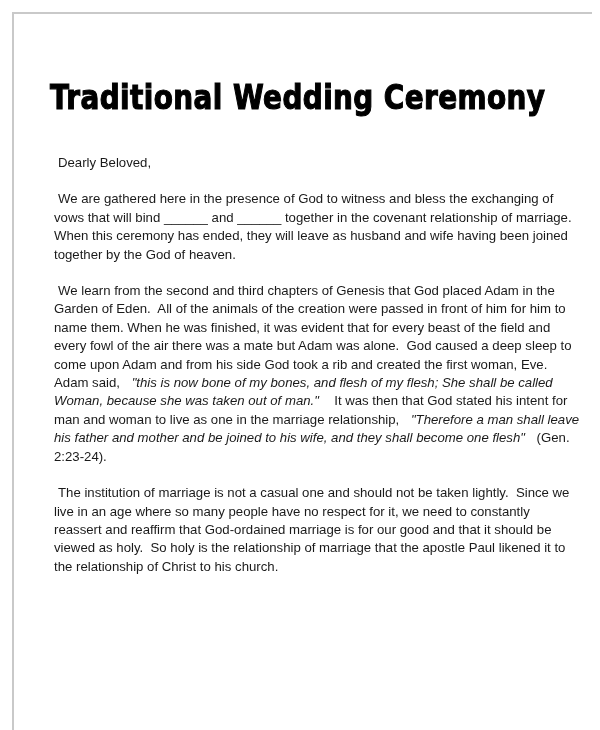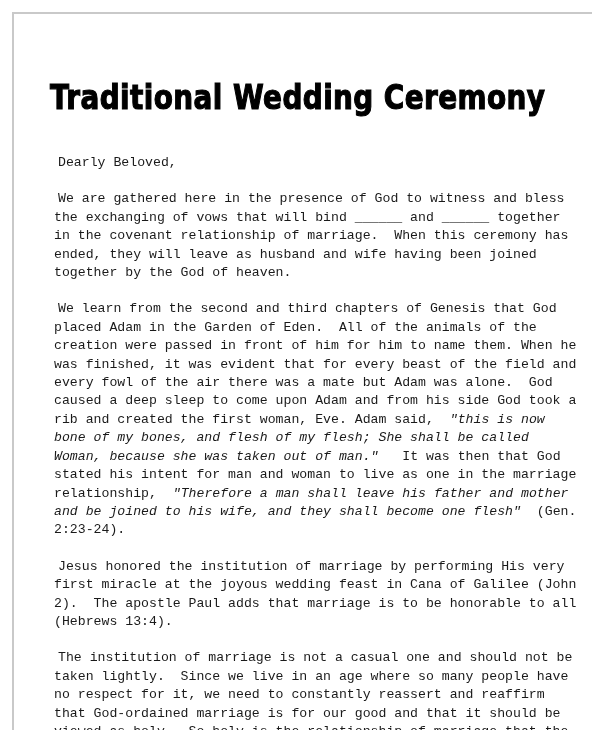--- a/index.html
+++ b/index.html
@@ -20,37 +20,36 @@
     line-height: 42px;
     color: #000000;
     -webkit-text-stroke: 1.2px #000000;
     letter-spacing: 0.5px;
     transform: scaleX(0.82);
     transform-origin: left center;
     white-space: nowrap;
     margin: 0 0 36px 0;
   }
   .body-text p {
-    font-family: Liberation Mono, monospace;
+    font-family: Liberation Sans, sans-serif;
     font-size: 13.2px;
     line-height: 18.4px;
     color: #1a1a1a;
     margin: 0 0 18px 0;
     white-space: pre-wrap;
     text-align: left;
   }
   .body-text .italic {
     font-style: italic;
   }
 </style>
 </head>
 <body>
 
 <div class="page">
   <h1 class="title">Traditional Wedding Ceremony</h1>
   <div class="body-text">
     <p><span>Dearly Beloved,</span></p>
     <p><span>We are gathered here in the presence of God to witness and bless the exchanging of vows that will bind ______ and ______ together in the covenant relationship of marriage.  When this ceremony has ended, they will leave as husband and wife having been joined together by the God of heaven.</span></p>
     <p><span>We learn from the second and third chapters of Genesis that God placed Adam in the Garden of Eden.  All of the animals of the creation were passed in front of him for him to name them. When he was finished, it was evident that for every beast of the field and every fowl of the air there was a mate but Adam was alone.  God caused a deep sleep to come upon Adam and from his side God took a rib and created the first woman, Eve. Adam said, </span><span class="italic">"this is now bone of my bones, and flesh of my flesh; She shall be called Woman, because she was taken out of man."</span><span>  It was then that God stated his intent for man and woman to live as one in the marriage relationship, </span><span class="italic">"Therefore a man shall leave his father and mother and be joined to his wife, and they shall become one flesh"</span><span> (Gen. 2:23-24).</span></p>
-    <p><span>Jesus honored the institution of marriage by performing His very first miracle at the joyous wedding feast in Cana of Galilee (John 2).  The apostle Paul adds that marriage is to be honorable to all (Hebrews 13:4).</span></p>
     <p><span>The institution of marriage is not a casual one and should not be taken lightly.  Since we live in an age where so many people have no respect for it, we need to constantly reassert and reaffirm that God-ordained marriage is for our good and that it should be viewed as holy.  So holy is the relationship of marriage that the apostle Paul likened it to the relationship of Christ to his church.</span></p>
   </div>
 </div>
 
 </body></html>

